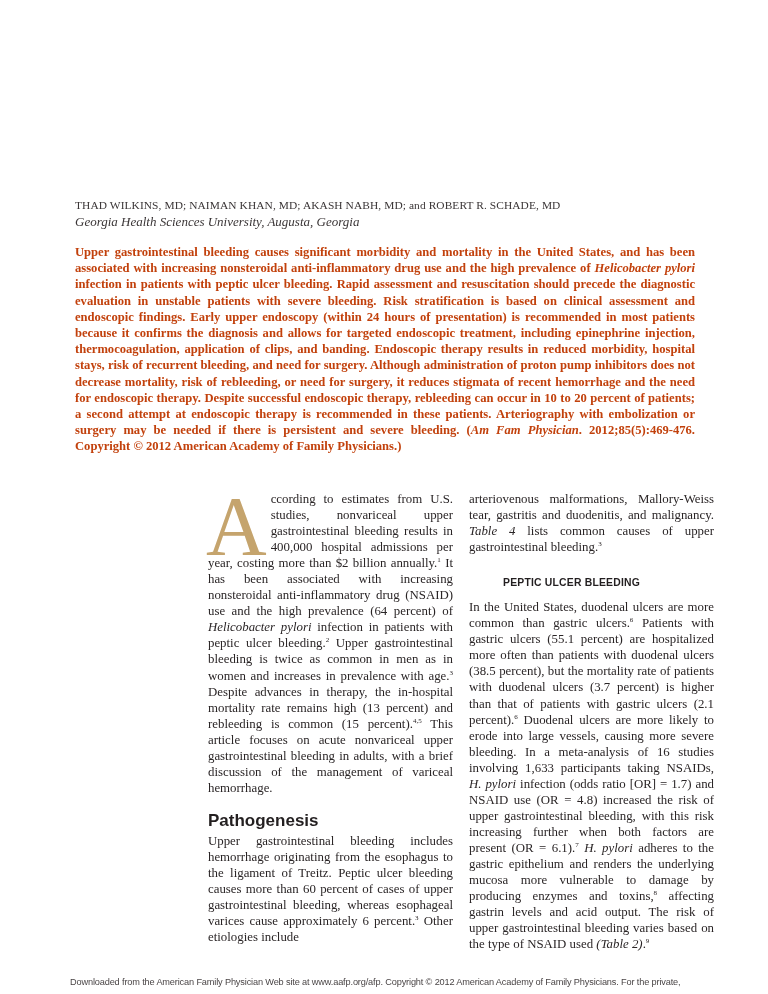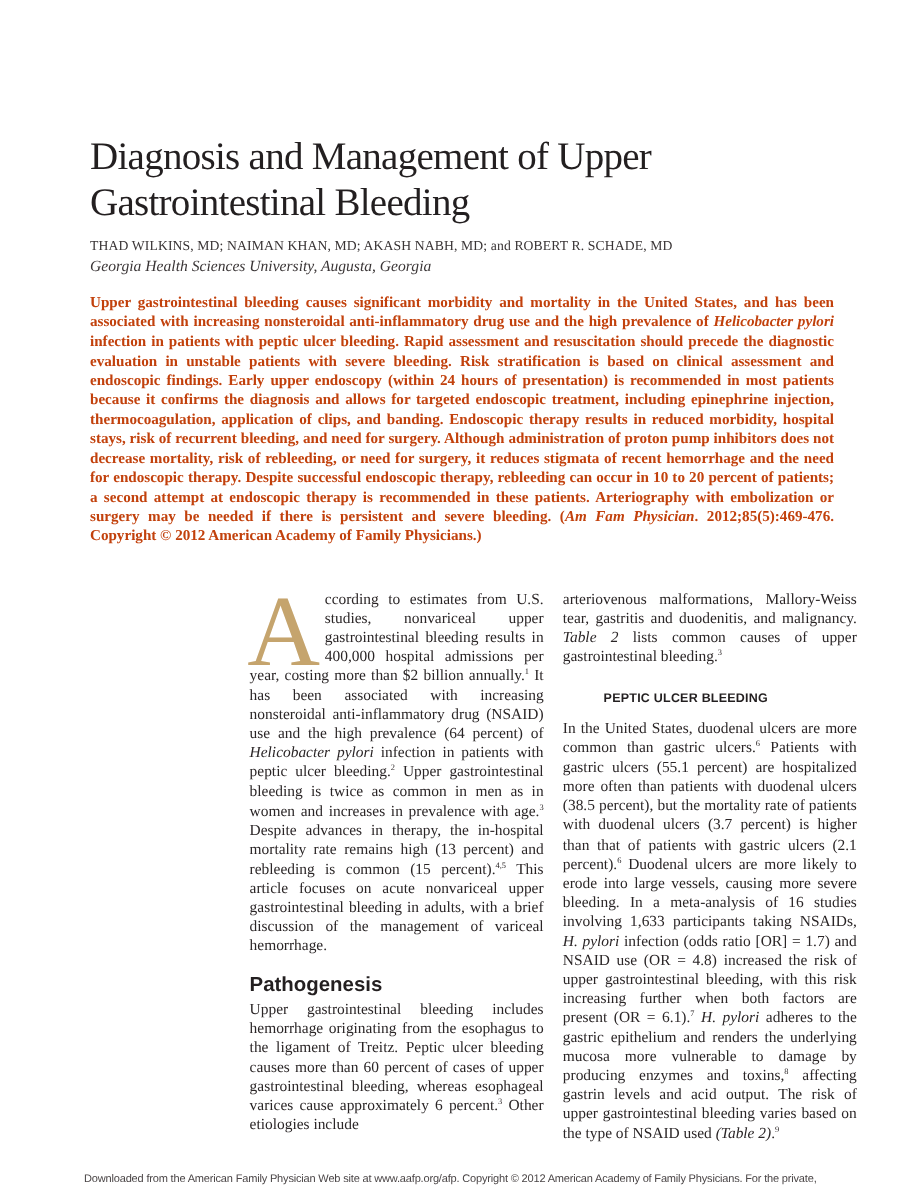--- a/index.html
+++ b/index.html
@@ -64,39 +64,35 @@
       letter-spacing: -0.15px;
       margin-top: 40px;
     }
     .footer .l2 { padding-left: 31px; }
   </style>
 </head>
 <body>
 
 <div class="page">
 
-  <h1 class="title">
-    <span>Diagnosis and Management of Upper</span><br>
-    <span>Gastrointestinal Bleeding</span>
-  </h1>
 
   <div class="authors">THAD WILKINS, MD; NAIMAN KHAN, MD; AKASH NABH, MD; and ROBERT R. SCHADE, MD</div>
   <div class="affiliation">Georgia Health Sciences University, Augusta, Georgia</div>
 
   <p class="abstract"><span>Upper gastrointestinal bleeding causes significant morbidity and mortality in the United States, and has been associated with increasing nonsteroidal anti-inflammatory drug use and the high prevalence of </span><span class="it">Helicobacter pylori</span><span> infection in patients with peptic ulcer bleeding. Rapid assessment and resuscitation should precede the diagnostic evaluation in unstable patients with severe bleeding. Risk stratification is based on clinical assessment and endoscopic findings. Early upper endoscopy (within 24 hours of presentation) is recommended in most patients because it confirms the diagnosis and allows for targeted endoscopic treatment, including epinephrine injection, thermocoagulation, application of clips, and banding. Endoscopic therapy results in reduced morbidity, hospital stays, risk of recurrent bleeding, and need for surgery. Although administration of proton pump inhibitors does not decrease mortality, risk of rebleeding, or need for surgery, it reduces stigmata of recent hemorrhage and the need for endoscopic therapy. Despite successful endoscopic therapy, rebleeding can occur in 10 to 20 percent of patients; a second attempt at endoscopic therapy is recommended in these patients. Arteriography with embolization or surgery may be needed if there is persistent and severe bleeding. (</span><span class="it">Am Fam Physician</span><span>. 2012;85(5):469-476. Copyright © 2012 American Academy of Family Physicians.)</span></p>
 
   <div class="col col-left">
     <p><span class="dropcap">A</span><span>ccording to estimates from U.S. studies, nonvariceal upper gastrointestinal bleeding results in 400,000 hospital admissions per year, costing more than $2 billion annually.</span><sup>1</sup><span> It has been associated with increasing nonsteroidal anti-inflammatory drug (NSAID) use and the high prevalence (64 percent) of </span><span class="it">Helicobacter pylori</span><span> infection in patients with peptic ulcer bleeding.</span><sup>2</sup><span> Upper gastrointestinal bleeding is twice as common in men as in women and increases in prevalence with age.</span><sup>3</sup><span> Despite advances in therapy, the in-hospital mortality rate remains high (13 percent) and rebleeding is common (15 percent).</span><sup>4,5</sup><span> This article focuses on acute nonvariceal upper gastrointestinal bleeding in adults, with a brief discussion of the management of variceal hemorrhage.</span></p>
 
     <div class="h-section">Pathogenesis</div>
     <p><span>Upper gastrointestinal bleeding includes hemorrhage originating from the esophagus to the ligament of Treitz. Peptic ulcer bleeding causes more than 60 percent of cases of upper gastrointestinal bleeding, whereas esophageal varices cause approximately 6 percent.</span><sup>3</sup><span id="patho-continued"> Other etiologies include</span></p>
   </div>
 
   <div class="col col-right">
-    <p><span id="patho-right">arteriovenous malformations, Mallory-Weiss tear, gastritis and duodenitis, and malignancy. </span><span class="it">Table 2</span><span> lists common causes of upper gastrointestinal bleeding.</span><sup>3</sup></p>
+    <p><span id="patho-right">arteriovenous malformations, Mallory-Weiss tear, gastritis and duodenitis, and malignancy. </span><span class="it">Table 4</span><span> lists common causes of upper gastrointestinal bleeding.</span><sup>3</sup></p>
 
     <div class="h-sub">PEPTIC ULCER BLEEDING</div>
     <p><span>In the United States, duodenal ulcers are more common than gastric ulcers.</span><sup>6</sup><span> Patients with gastric ulcers (55.1 percent) are hospitalized more often than patients with duodenal ulcers (38.5 percent), but the mortality rate of patients with duodenal ulcers (3.7 percent) is higher than that of patients with gastric ulcers (2.1 percent).</span><sup>6</sup><span> Duodenal ulcers are more likely to erode into large vessels, causing more severe bleeding. In a meta-analysis of 16 studies involving 1,633 participants taking NSAIDs, </span><span class="it">H. pylori</span><span> infection (odds ratio [OR] = 1.7) and NSAID use (OR = 4.8) increased the risk of upper gastrointestinal bleeding, with this risk increasing further when both factors are present (OR = 6.1).</span><sup>7</sup><span> </span><span class="it">H. pylori</span><span> adheres to the gastric epithelium and renders the underlying mucosa more vulnerable to damage by producing enzymes and toxins,</span><sup>8</sup><span> affecting gastrin levels and acid output. The risk of upper gastrointestinal bleeding varies based on the type of NSAID used </span><span class="it">(Table 2)</span><span>.</span><sup>9</sup></p>
   </div>
 
   <div class="footer">
     <div>Downloaded from the American Family Physician Web site at www.aafp.org/afp. Copyright © 2012 American Academy of Family Physicians. For the private, noncommer-</div>
   </div>
 </div>
 

